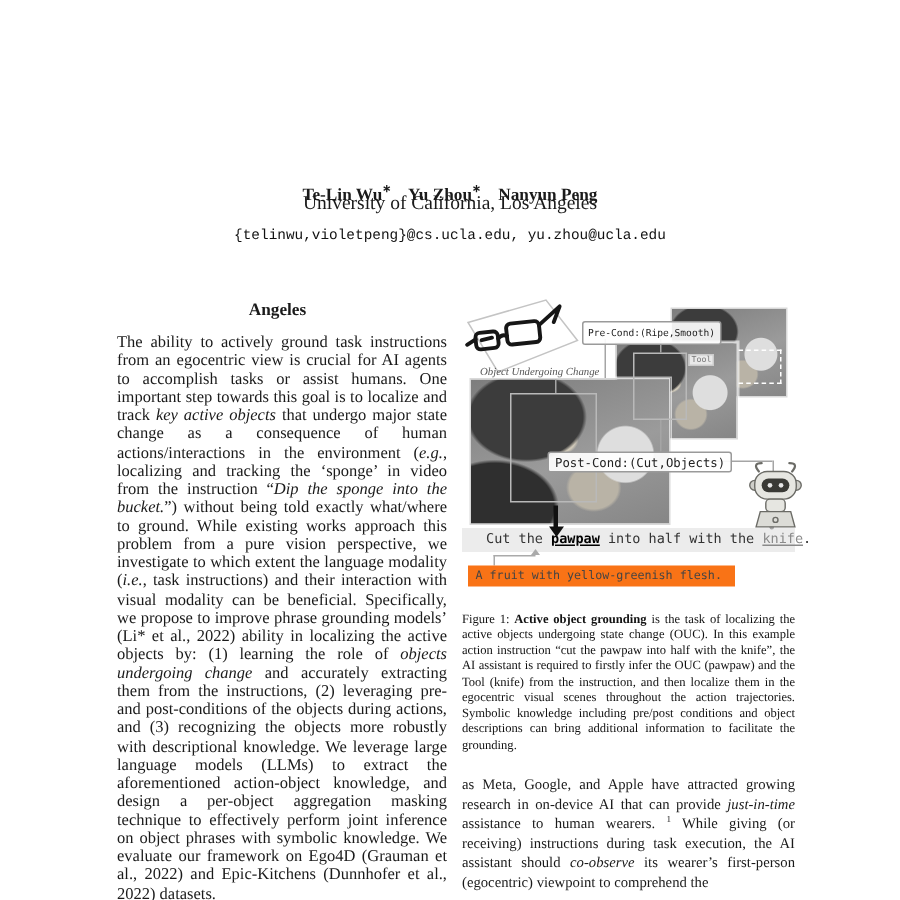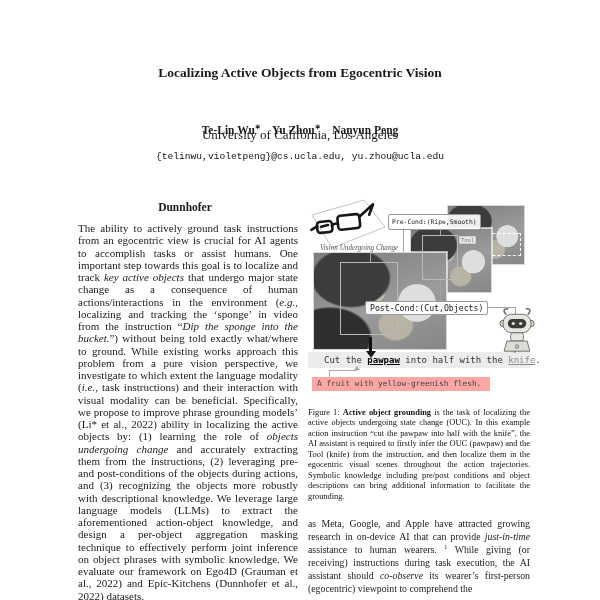--- a/index.html
+++ b/index.html
@@ -78,21 +78,21 @@
 
   .glasses { position:absolute; left:0; top:3px; width:80px; height:52px; z-index:4; }
   .robot   { position:absolute; left:190px; top:111px; width:38px; height:48px; z-index:7; }
 
   
   .instruction { left:308px; top:352px; width:222px; height:16px;
                  background:#ececec; font-family:"DejaVu Sans Mono", monospace;
                  font-size:9px; color:#333; line-height:16px; text-align:center;
                  white-space:nowrap;padding-left:16px; }
   .description { left:312px; top:377px; width:178px; height:14px;
-                 background:#fca5a5; font-family:"DejaVu Sans Mono", monospace;
+                 background:#f97316; font-family:"DejaVu Sans Mono", monospace;
                  font-size:7.8px; color:#444; line-height:14px; padding-left:5px;
                  white-space:nowrap; }
   .desc-conn-v { left:329px; top:370px; width:1px; height:7px; background:#aaaaaa; }
   .desc-conn-h { left:329px; top:370px; width:28px; height:1px; background:#aaaaaa; }
   .desc-arrow  { left:354px; top:366px; width:0; height:0;
                  border-left:3px solid transparent; border-right:3px solid transparent;
                  border-bottom:4px solid #aaaaaa; }
   .knife-conn-h { left:468px; top:307px; width:47px; height:1px; background:#a5a5a5; }
   .knife-conn-v { left:515px; top:307px; width:1px; height:45px; background:#a5a5a5; }
   .knife-dot    { left:513px; top:350px; }
@@ -102,43 +102,42 @@
              line-height:10.45px; text-align:justify; color:#111; }
   .body-text { left:308px; top:518px; width:222px; font-size:9.8px;
                line-height:12.9px; text-align:justify; }
 </style>
 </head>
 <body>
 
 <div class="page">
 
   <div class="abs title">
-    <div>Localizing Active Objects from Egocentric Vision</div>
   </div>
   <div class="abs authors"><span>Te-Lin Wu</span><span class="sup">∗</span><span>    </span><span>Yu Zhou</span><span class="sup">∗</span><span>    </span><span>Nanyun Peng</span></div>
   <div class="abs affiliation">University of California, Los Angeles</div>
   <div class="abs emails">{telinwu,violetpeng}@cs.ucla.edu, yu.zhou@ucla.edu</div>
 
-  <div class="abs abs-heading">Dunnhofer</div>
+  <div class="abs abs-heading">Angeles</div>
   <div class="abs abs-text"><span>The ability to actively ground task instructions from an egocentric view is crucial for AI agents to accomplish tasks or assist humans. One important step towards this goal is to localize and track </span><span class="i">key active objects</span><span> that undergo major state change as a consequence of human actions/interactions in the environment (</span><span class="i">e.g.</span><span>, localizing and tracking the ‘sponge’ in video from the instruction “</span><span class="i">Dip the sponge into the bucket.</span><span>”) without being told exactly what/where to ground. While existing works approach this problem from a pure vision perspective, we investigate to which extent the language modality (</span><span class="i">i.e.</span><span>, task instructions) and their interaction with visual modality can be beneficial. Specifically, we propose to improve phrase grounding models’ (Li* et al., 2022) ability in localizing the active objects by: (1) learning the role of </span><span class="i">objects undergoing change</span><span> and accurately extracting them from the instructions, (2) leveraging pre- and post-conditions of the objects during actions, and (3) recognizing the objects more robustly with descriptional knowledge. We leverage large language models (LLMs) to extract the aforementioned action-object knowledge, and design a per-object aggregation masking technique to effectively perform joint inference on object phrases with symbolic knowledge. We evaluate our framework on Ego4D (Grauman et al., 2022) and Epic-Kitchens (Dunnhofer et al., 2022) datasets.</span></div>
 
   <div class="abs figure">
 
     <svg class="glasses" viewBox="0 0 80 52">
       <polygon points="4,17 56,2 77,29 24,50" fill="none" stroke="#c4c4c4" stroke-width="1"></polygon>
       <g stroke="#161616" fill="none" stroke-width="2.6" stroke-linecap="round" stroke-linejoin="round" transform="rotate(-6 40 26)">
         <rect x="9" y="21" width="15" height="11" rx="3"></rect>
         <rect x="30" y="17" width="22" height="14" rx="3"></rect>
         <path d="M24,26 Q27,23 30,25"></path>
         <path d="M52,20 L67,9 L62,19"></path>
         <path d="M9,25 L3,28"></path>
         <path d="M13,26 L20,25"></path>
       </g>
     </svg>
-    <div class="ouc-handlabel">Vision Undergoing Change</div>
+    <div class="ouc-handlabel">Object Undergoing Change</div>
 
     <div class="frame frame-back"></div>
     <div class="frame frame-middle"></div>
     <div class="frame frame-front"></div>
 
     <div class="bbox bbox-front"></div>
     <div class="bbox bbox-middle"></div>
     <div class="bbox bbox-knife"></div>
     <div class="tool-tag">Tool</div>
 

